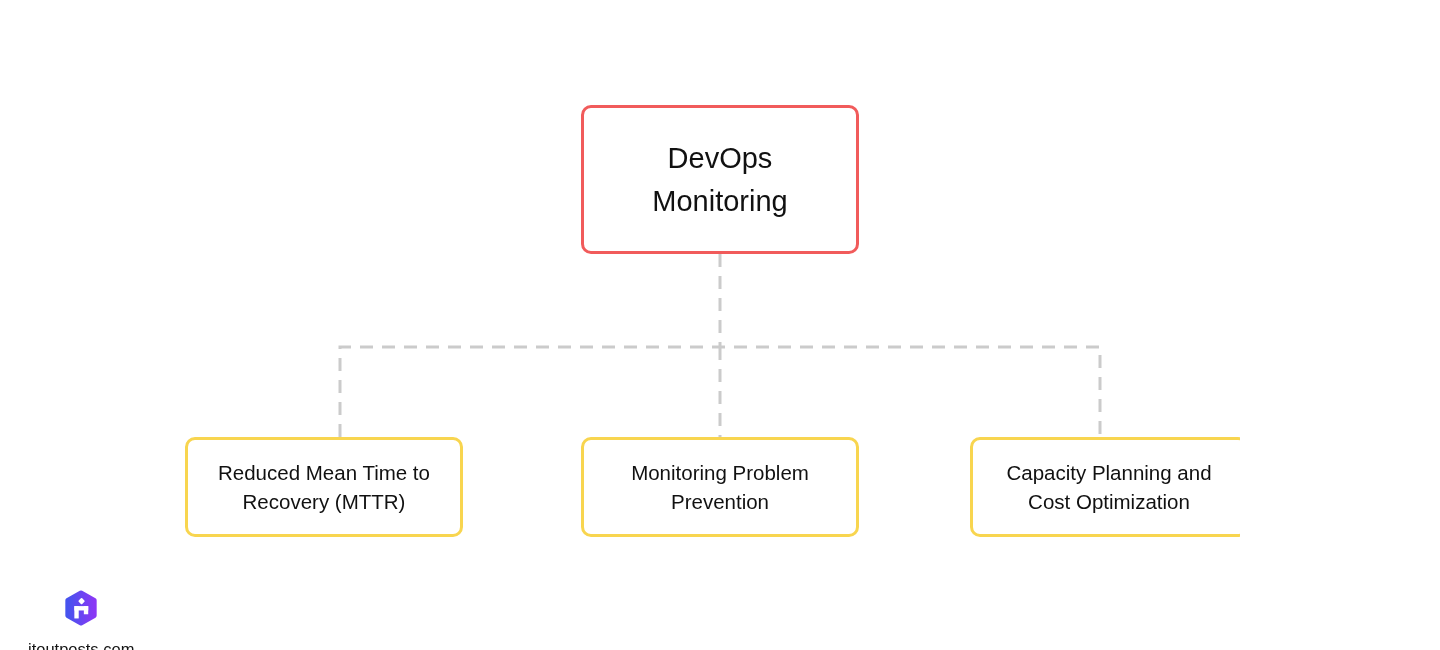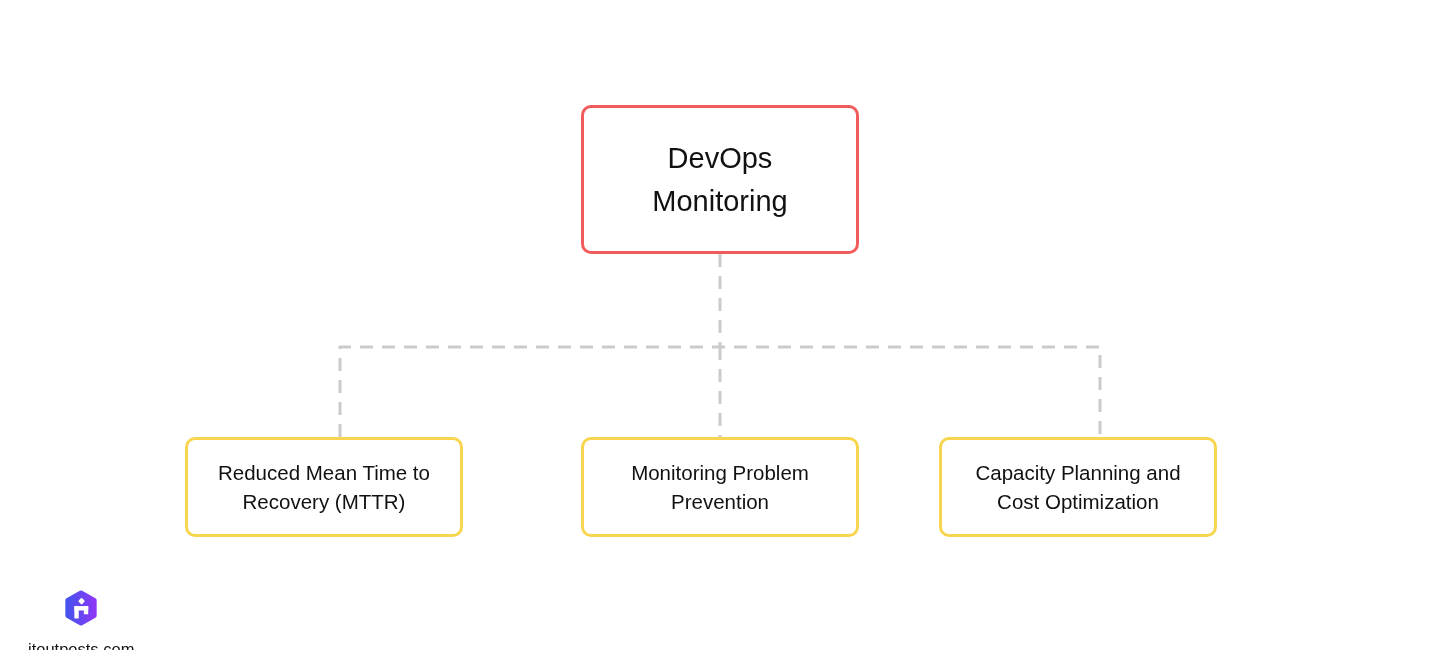--- a/index.html
+++ b/index.html
@@ -49,21 +49,21 @@
     top: 437px;
     width: 278px;
     height: 100px;
     border: 3px solid #F8D54F;
     font-size: 20.5px;
     line-height: 29px;
     font-weight: 400;
   }
   .node.child-0 { left: 185px; }
   .node.child-1 { left: 581px; }
-  .node.child-2 { left: 939px; }
+  .node.child-2 { left: 970px; }
   .footer {
     position: absolute;
     left: 28px;
     top: 588px;
     display: flex;
     align-items: center;
     gap: 12px;
     flex-direction: column;
   }
   .footer .site {

